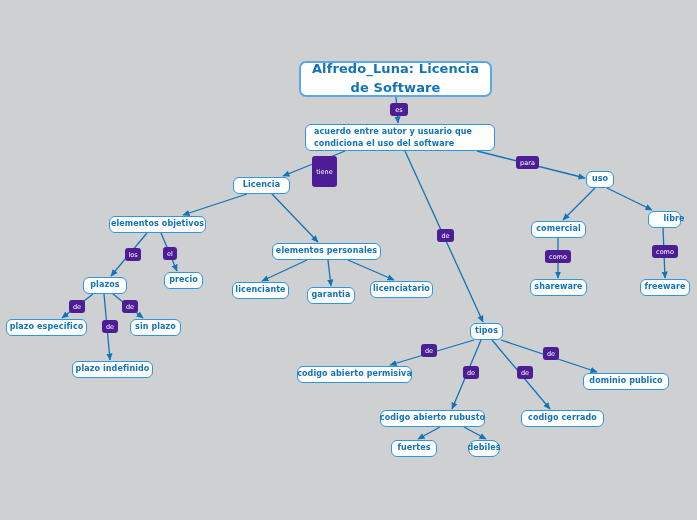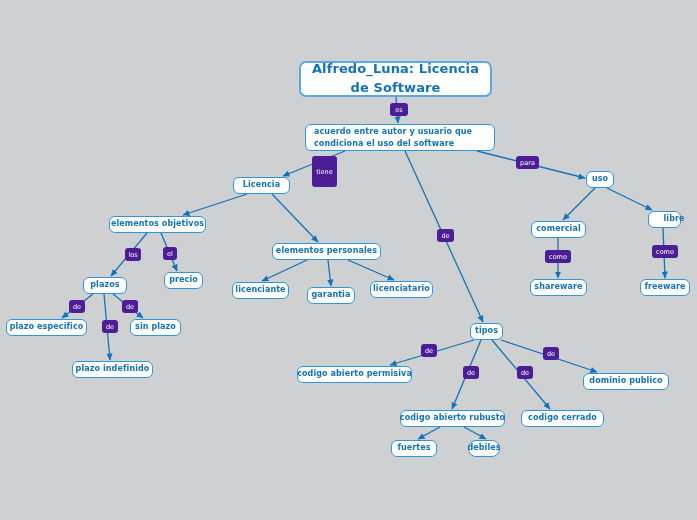--- a/index.html
+++ b/index.html
@@ -131,21 +131,21 @@
       <div class="node" style="left: 307px; top: 287px; width: 48px; height: 17px;">garantia</div>
       <div class="node" style="left: 370px; top: 281px; width: 63px; height: 17px;">licenciatario</div>
       <div class="node" style="left: 586px; top: 171px; width: 28px; height: 17px;">uso</div>
       <div class="node" style="left: 531px; top: 221px; width: 55px; height: 17px;">comercial</div>
       <div class="node" style="left: 648px; top: 211px; width: 30px; height: 17px; padding-left: 25px;">libre</div>
       <div class="node" style="left: 530px; top: 279px; width: 57px; height: 17px;">shareware</div>
       <div class="node" style="left: 640px; top: 279px; width: 50px; height: 17px;">freeware</div>
       <div class="node" style="left: 470px; top: 323px; width: 33px; height: 17px;">tipos</div>
       <div class="node" style="left: 297px; top: 366px; width: 115px; height: 17px;">codigo abierto permisiva</div>
       <div class="node" style="left: 583px; top: 373px; width: 86px; height: 17px;">dominio publico</div>
-      <div class="node" style="left: 400px; top: 410px; width: 105px; height: 17px;">codigo abierto rubusto</div>
+      <div class="node" style="left: 380px; top: 410px; width: 105px; height: 17px;">codigo abierto rubusto</div>
       <div class="node" style="left: 521px; top: 410px; width: 83px; height: 17px; border-radius: 6px;">codigo cerrado</div>
       <div class="node" style="left: 391px; top: 440px; width: 46px; height: 17px;">fuertes</div>
       <div class="node" style="left: 468px; top: 440px; width: 32px; height: 17px; border-radius: 8px;">debiles</div>
     </div>
   <div id="label-layer">
       <div class="label" style="left: 390px; top: 103px; width: 18px; height: 13px;">es</div>
       <div class="label" style="left: 312px; top: 156px; width: 25px; height: 31px;">tiene</div>
       <div class="label" style="left: 516px; top: 156px; width: 23px; height: 13px;">para</div>
       <div class="label" style="left: 437px; top: 229px; width: 17px; height: 13px;">de</div>
       <div class="label" style="left: 125px; top: 248px; width: 16px; height: 13px;">los</div>

